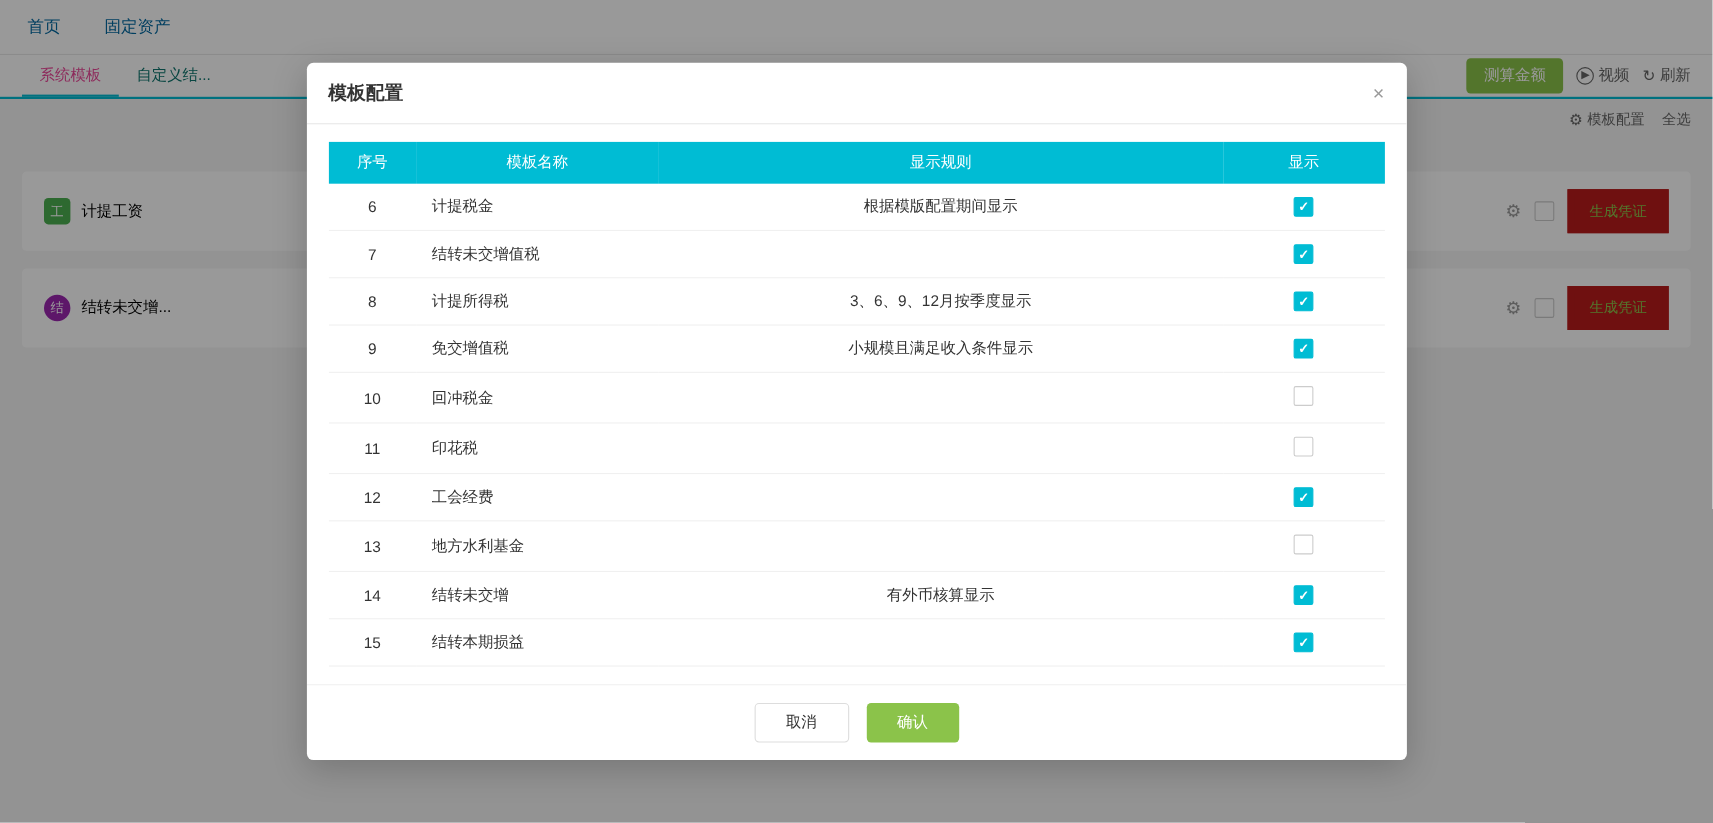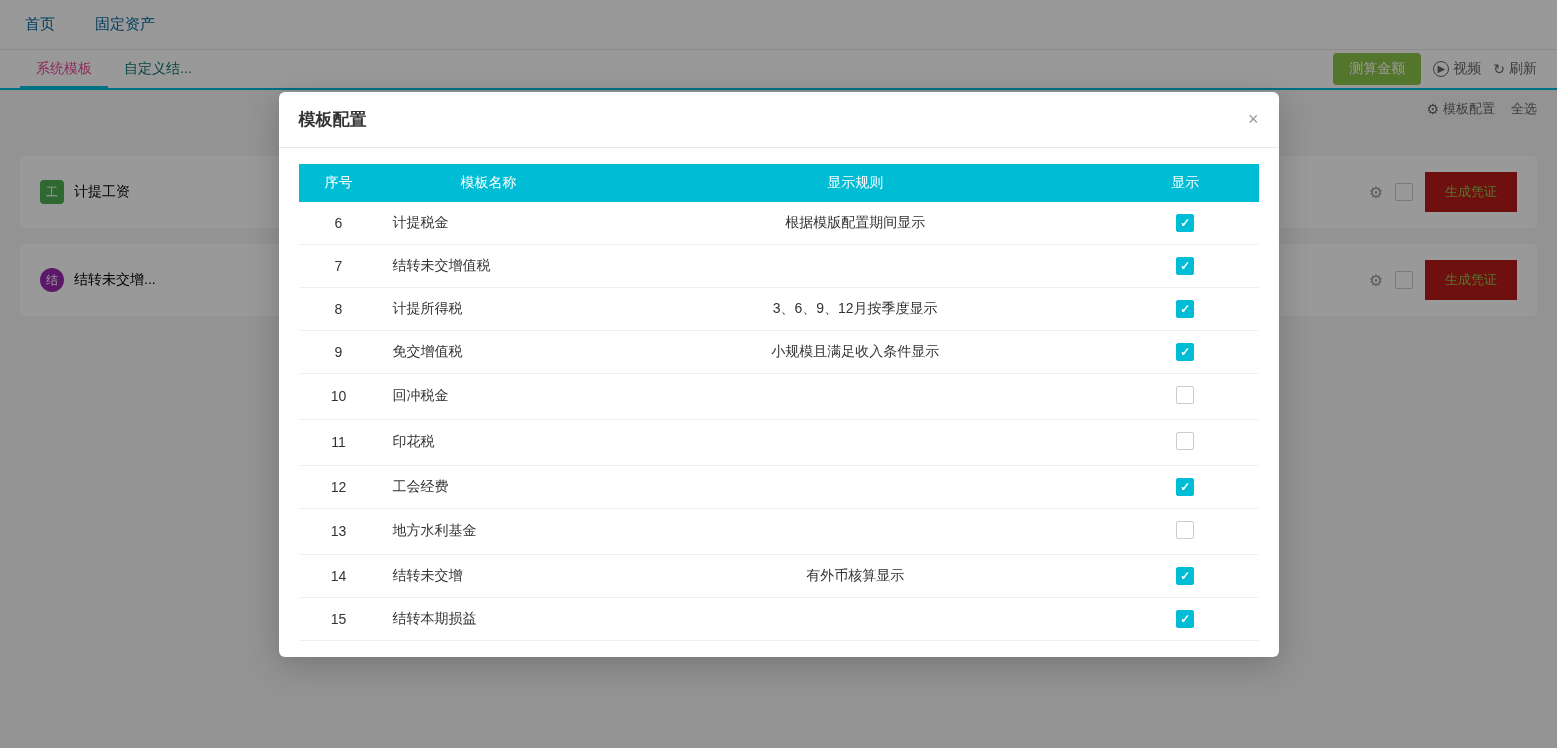--- a/index.html
+++ b/index.html
@@ -458,14 +458,18 @@
             <tr>
               <td>15</td>
               <td>结转本期损益</td>
               <td></td>
               <td style="text-align: center;"><span class="custom-checkbox checked" style="cursor: pointer;"></span></td>
             </tr>
           </tbody>
       </table>
     </div>
 
+    <div class="modal-footer">
+      <button class="btn-cancel">取消</button>
+      <button class="btn-confirm">确认</button>
+    </div>
   </div>
 </div>
 
 </body></html>

